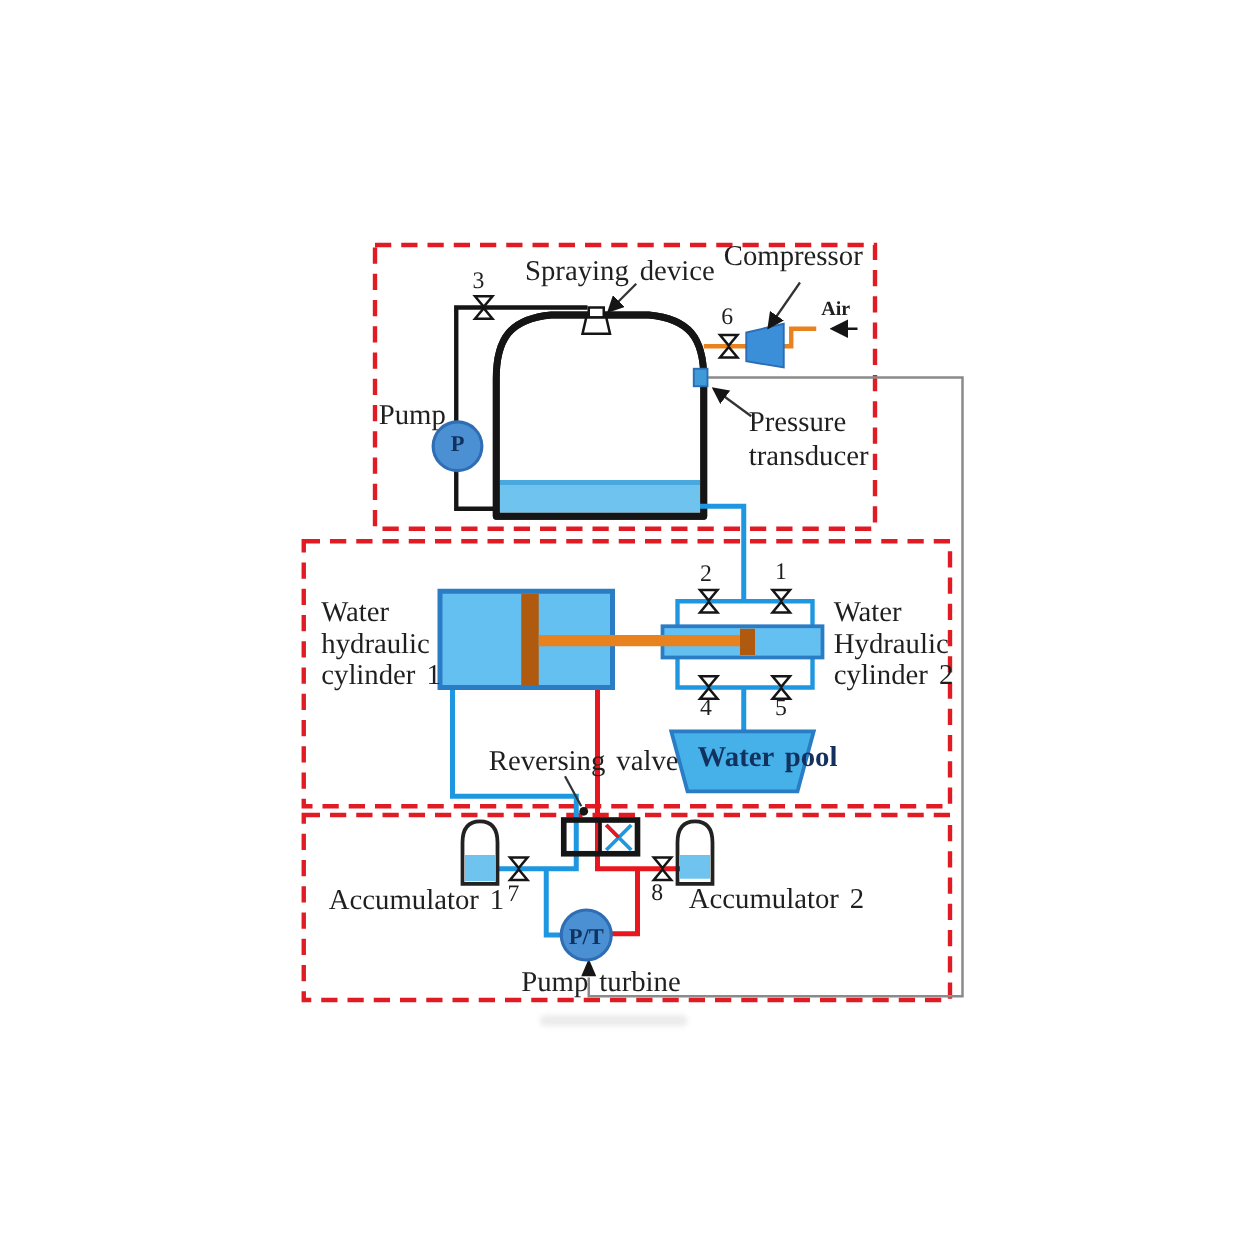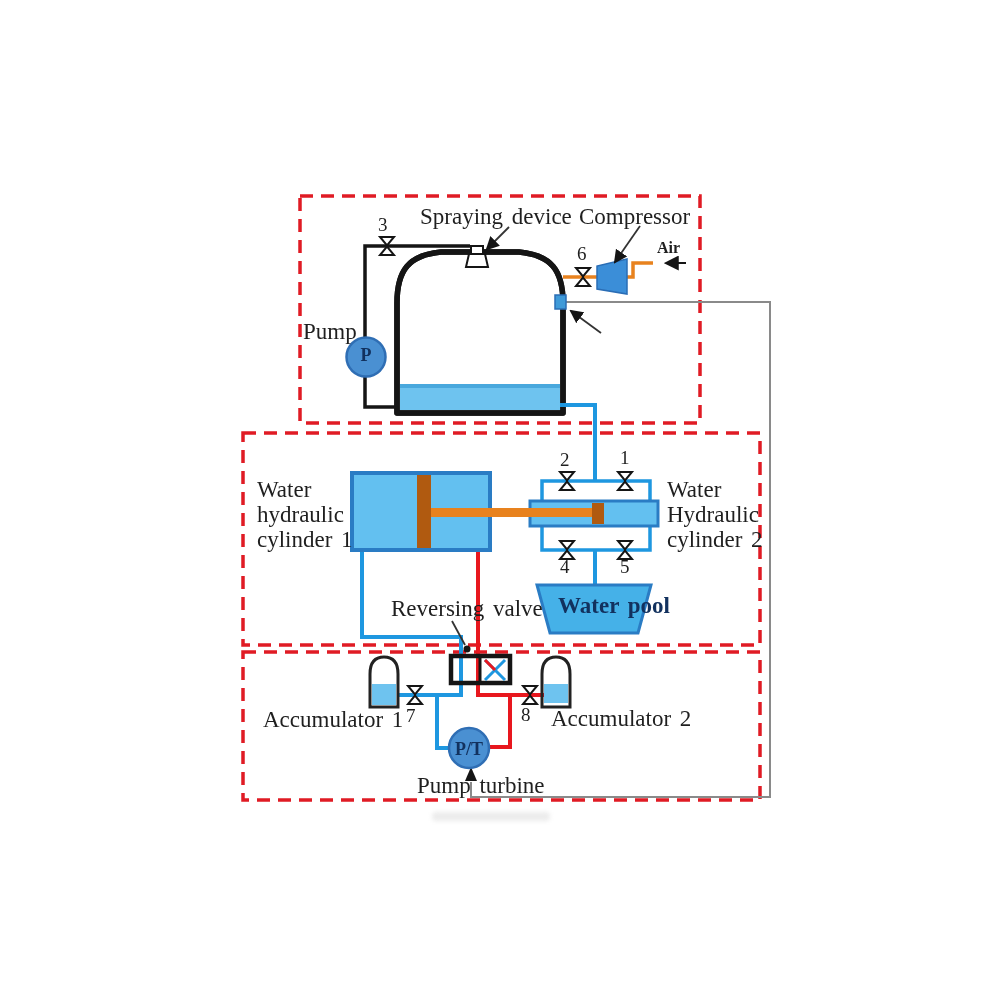--- a/index.html
+++ b/index.html
@@ -120,26 +120,30 @@
 
     <path d="M509 227 L487 249" fill="none" stroke="#333333" stroke-width="1.8" marker-end="url(#arr)"></path>
     <path d="M640 226 L615 262" fill="none" stroke="#333333" stroke-width="1.8" marker-end="url(#arr)"></path>
     <path d="M601 333 L571 311" fill="none" stroke="#333333" stroke-width="1.8" marker-end="url(#arr)"></path>
     <path d="M452 621 L465 645" fill="none" stroke="#333333" stroke-width="1.8"></path>
     <circle cx="467" cy="649" r="3.5" fill="#151515"></circle>
   </svg>
 
   <div class="num" style="left:378px;top:215px;">3</div>
   <div class="lbl" style="left:420px;top:204px;">Spraying device</div>
-  <div class="lbl" style="left:579px;top:204px;text-align:center;">Compressor</div>
+  <div class="lbl" style="left:579px;top:192px;text-align:center;">Compressor</div>
   <div class="lbl" style="left:657px;top:235px;font-size:16px;font-weight:bold;">Air</div>
   <div class="num" style="left:577px;top:244px;">6</div>
   <div class="lbl" style="left:303px;top:319px;">Pump</div>
   <div class="sym" style="left:346px;top:345px;width:40px;font-size:18px;">P</div>
 
+  <div class="lbl" style="left:599px;top:324px;line-height:27px;">
+    <div>Pressure</div>
+    <div>transducer</div>
+  </div>
 
   <div class="num" style="left:560px;top:450px;">2</div>
   <div class="num" style="left:620px;top:448px;">1</div>
 
   <div class="lbl" style="left:257px;top:477px;">
     <div>Water</div>
     <div>hydraulic</div>
     <div>cylinder 1</div>
   </div>
 

